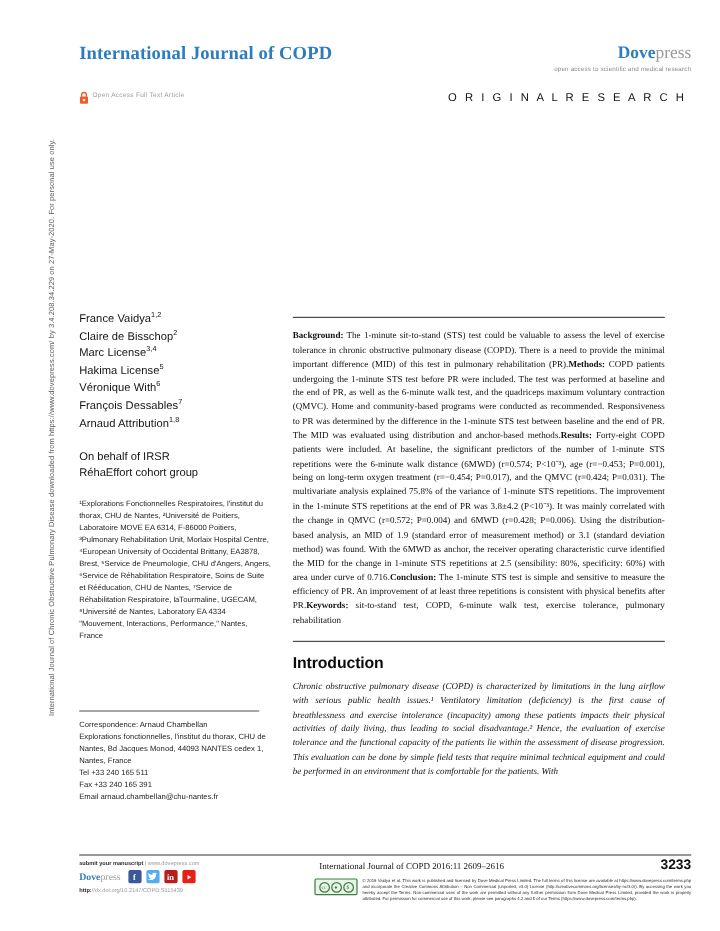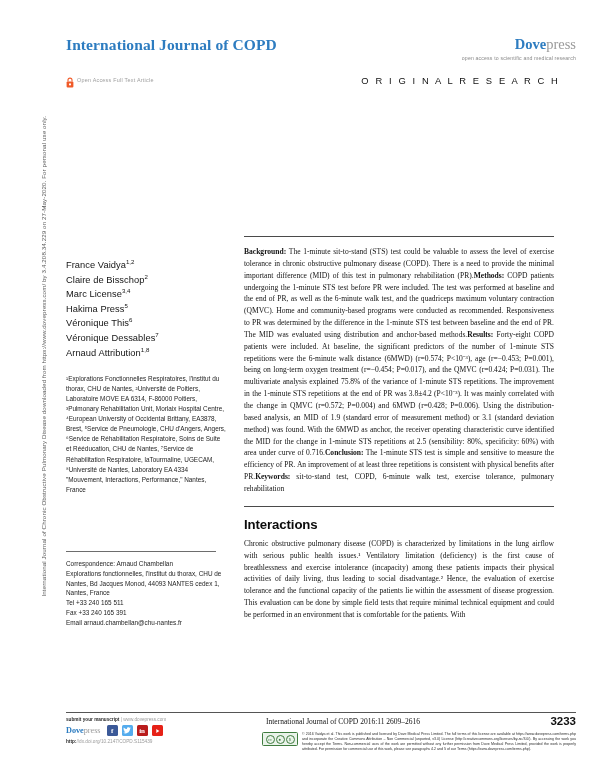--- a/index.html
+++ b/index.html
@@ -115,21 +115,21 @@
     position: relative;
     display: inline-block;
   }
   .oa-label {
     font-size: 5.4px;
     color: #9d9d9d;
     letter-spacing: 0.25px;
   }
   .original-research {
     position: absolute;
-    right: 16px;
+    right: 4px;
     top: 1px;
     font-family: "Liberation Sans", sans-serif;
     font-size: 9.4px;
     letter-spacing: 2.1px;
     color: #111111;
   }
 
   
   .article-title {
     position: absolute;
@@ -147,21 +147,21 @@
   
   .col-left {
     position: absolute;
     left: 22px;
     top: 258px;
     width: 160px;
   }
   .col-right {
     position: absolute;
     left: 200px;
-    top: 236px;
+    top: 264px;
     width: 310px;
   }
 
   
   .authors {
     font-size: 9.3px;
     line-height: 14.6px;
     color: #141414;
     letter-spacing: 0.05px;
   }
@@ -225,20 +225,21 @@
     color: #0c0c0c;
     letter-spacing: -0.1px;
   }
   .intro-body {
     margin-top: 6px;
     font-family: "Liberation Serif", serif;
     font-size: 7.55px;
     line-height: 11.9px;
     color: #121212;
     text-align: justify;
+    font-style: italic;
   }
 
   
   .footer {
     position: absolute;
     left: 22px;
     top: 712px;
     width: 510px;
   }
   .footer-rule {
@@ -395,26 +396,30 @@
     <div class="original-research">O R I G I N A L   R E S E A R C H</div>
   </div>
 
 
   <div class="col-left">
 
     <div class="authors">
       <span class="au"><span>France Vaidya</span><sup>1,2</sup></span>
       <span class="au"><span>Claire de Bisschop</span><sup>2</sup></span>
       <span class="au"><span>Marc License</span><sup>3,4</sup></span>
-      <span class="au"><span>Hakima Press</span><sup>5</sup></span>
-      <span class="au"><span>Véronique This</span><sup>6</sup></span>
-      <span class="au"><span>Véronique Dessables</span><sup>7</sup></span>
+      <span class="au"><span>Hakima License</span><sup>5</sup></span>
+      <span class="au"><span>Véronique With</span><sup>6</sup></span>
+      <span class="au"><span>François Dessables</span><sup>7</sup></span>
       <span class="au"><span>Arnaud Attribution</span><sup>1,8</sup></span>
     </div>
 
+    <div class="onbehalf">
+      <div>On behalf of IRSR</div>
+      <div>RéhaEffort cohort group</div>
+    </div>
 
     <div class="affiliations">¹Explorations Fonctionnelles Respiratoires, l'institut du thorax, CHU de Nantes, ²Université de Poitiers, Laboratoire MOVE EA 6314, F-86000 Poitiers, ³Pulmonary Rehabilitation Unit, Morlaix Hospital Centre, ⁴European University of Occidental Brittany, EA3878, Brest, ⁵Service de Pneumologie, CHU d'Angers, Angers, ⁶Service de Réhabilitation Respiratoire, Soins de Suite et Rééducation, CHU de Nantes, ⁷Service de Réhabilitation Respiratoire, laTourmaline, UGECAM, ⁸Université de Nantes, Laboratory EA 4334 "Mouvement, Interactions, Performance," Nantes, France</div>
 
     <div class="corr-rule"></div>
     <div class="correspondence">
       <div>Correspondence: Arnaud Chambellan</div>
       <div>Explorations fonctionnelles, l'institut du thorax, CHU de Nantes, Bd Jacques Monod, 44093 NANTES cedex 1, Nantes, France</div>
       <div>Tel +33 240 165 511</div>
       <div>Fax +33 240 165 391</div>
       <div>Email arnaud.chambellan@chu-nantes.fr</div>
@@ -423,21 +428,21 @@
 
   <div class="col-right">
 
     <div class="abs-rule-top"></div>
 
     <div class="abstract">
       <p><b>Background:</b><span> The 1-minute sit-to-stand (STS) test could be valuable to assess the level of exercise tolerance in chronic obstructive pulmonary disease (COPD). There is a need to provide the minimal important difference (MID) of this test in pulmonary rehabilitation (PR).</span><b>Methods:</b><span> COPD patients undergoing the 1-minute STS test before PR were included. The test was performed at baseline and the end of PR, as well as the 6-minute walk test, and the quadriceps maximum voluntary contraction (QMVC). Home and community-based programs were conducted as recommended. Responsiveness to PR was determined by the difference in the 1-minute STS test between baseline and the end of PR. The MID was evaluated using distribution and anchor-based methods.</span><b>Results:</b><span> Forty-eight COPD patients were included. At baseline, the significant predictors of the number of 1-minute STS repetitions were the 6-minute walk distance (6MWD) (r=0.574; P&lt;10⁻³), age (r=−0.453; P=0.001), being on long-term oxygen treatment (r=−0.454; P=0.017), and the QMVC (r=0.424; P=0.031). The multivariate analysis explained 75.8% of the variance of 1-minute STS repetitions. The improvement in the 1-minute STS repetitions at the end of PR was 3.8±4.2 (P&lt;10⁻³). It was mainly correlated with the change in QMVC (r=0.572; P=0.004) and 6MWD (r=0.428; P=0.006). Using the distribution-based analysis, an MID of 1.9 (standard error of measurement method) or 3.1 (standard deviation method) was found. With the 6MWD as anchor, the receiver operating characteristic curve identified the MID for the change in 1-minute STS repetitions at 2.5 (sensibility: 80%, specificity: 60%) with area under curve of 0.716.</span><b>Conclusion:</b><span> The 1-minute STS test is simple and sensitive to measure the efficiency of PR. An improvement of at least three repetitions is consistent with physical benefits after PR.</span><b>Keywords:</b><span> sit-to-stand test, COPD, 6-minute walk test, exercise tolerance, pulmonary rehabilitation</span></p>
     </div>
 
     <div class="intro-rule"></div>
-    <div class="intro-heading">Interactions</div>
+    <div class="intro-heading">Introduction</div>
     <div class="intro-body">Chronic obstructive pulmonary disease (COPD) is characterized by limitations in the lung airflow with serious public health issues.¹ Ventilatory limitation (deficiency) is the first cause of breathlessness and exercise intolerance (incapacity) among these patients impacts their physical activities of daily living, thus leading to social disadvantage.² Hence, the evaluation of exercise tolerance and the functional capacity of the patients lie within the assessment of disease progression. This evaluation can be done by simple field tests that require minimal technical equipment and could be performed in an environment that is comfortable for the patients. With</div>
   </div>
 
   <div class="footer">
     <div class="footer-rule"></div>
     <div class="footer-cols">
 
       <div class="footer-left">
         <div class="submit-line"><span class="sb">submit your manuscript</span><span class="url"> | www.dovepress.com</span></div>
         <div class="social-row">

